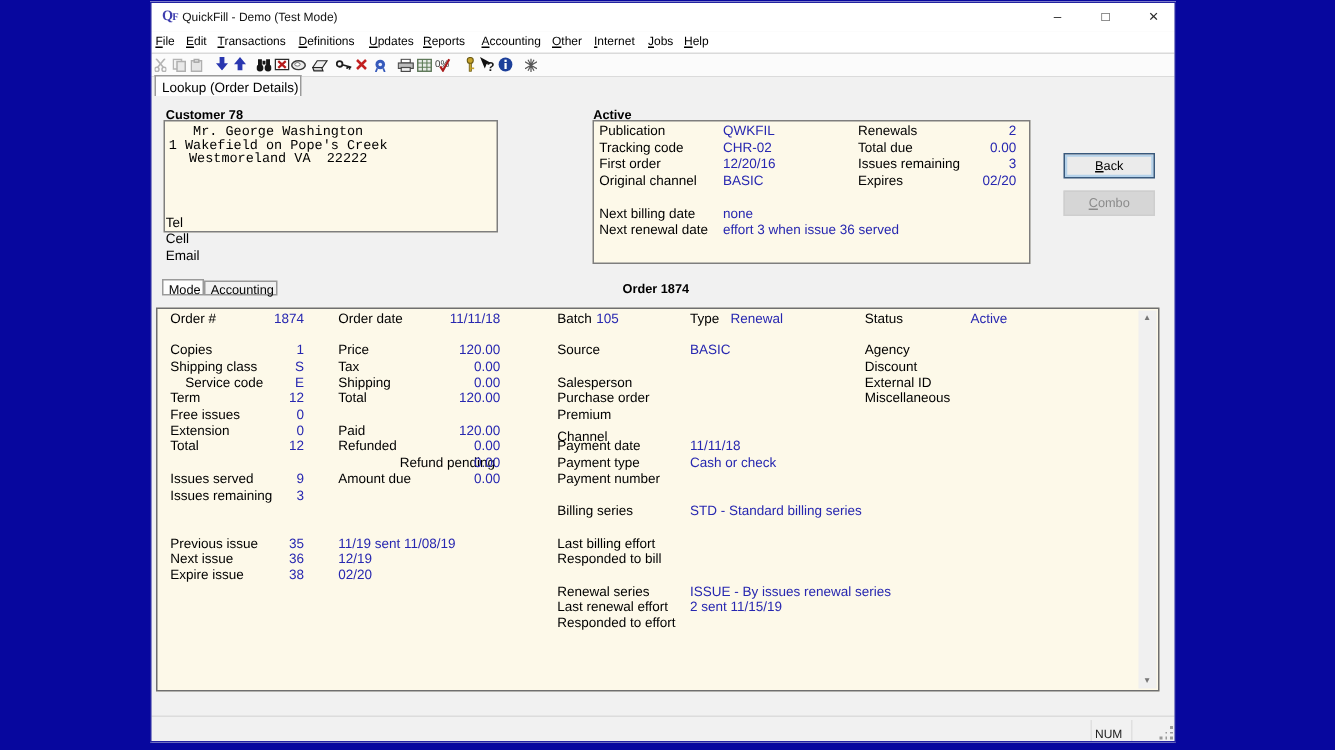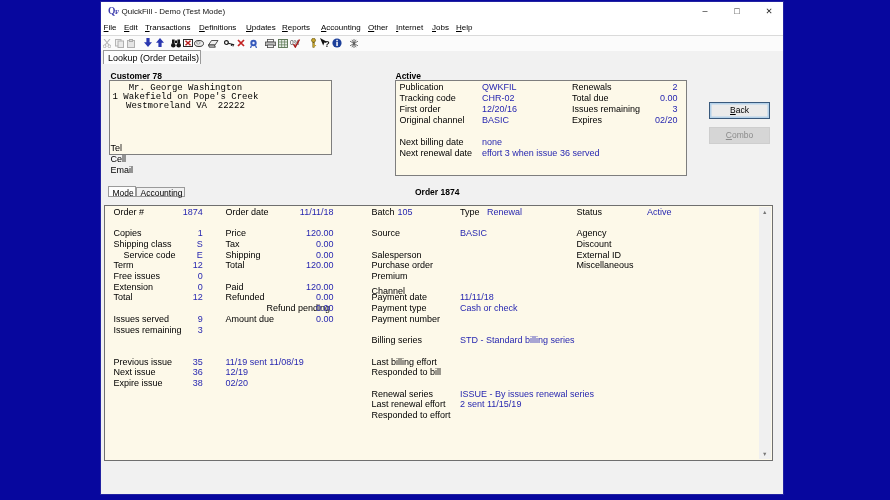--- a/index.html
+++ b/index.html
@@ -318,14 +318,25 @@
         </div>
 <div class="pr" style="top:204.4px">
           <span class="k" style="left:267.0px;">Responded to effort</span>
         </div>
    <div id="vscroll">
      <div class="sarrow" style="top:0;">▲</div>
      <div class="sarrow" style="bottom:0;">▼</div>
    </div>
   </div>
  </div>
+ <div id="status">
+   <span style="left:629px;top:7px;">NUM</span>
+   <span style="left:625.5px;top:1.5px;height:14px;border-left:1px solid #e0e0e0;"></span>
+   <span style="left:652.5px;top:1.5px;height:14px;border-left:1px solid #e0e0e0;"></span>
+   <span class="grip" style="left:679px;top:13px;"></span>
+   <span class="grip" style="left:679px;top:9.5px;"></span>
+   <span class="grip" style="left:679px;top:6px;"></span>
+   <span class="grip" style="left:675.5px;top:13px;"></span>
+   <span class="grip" style="left:675.5px;top:9.5px;"></span>
+   <span class="grip" style="left:672px;top:13px;"></span>
+ </div>
  <div class="bord"></div>
 </div>
 
 </body></html>

